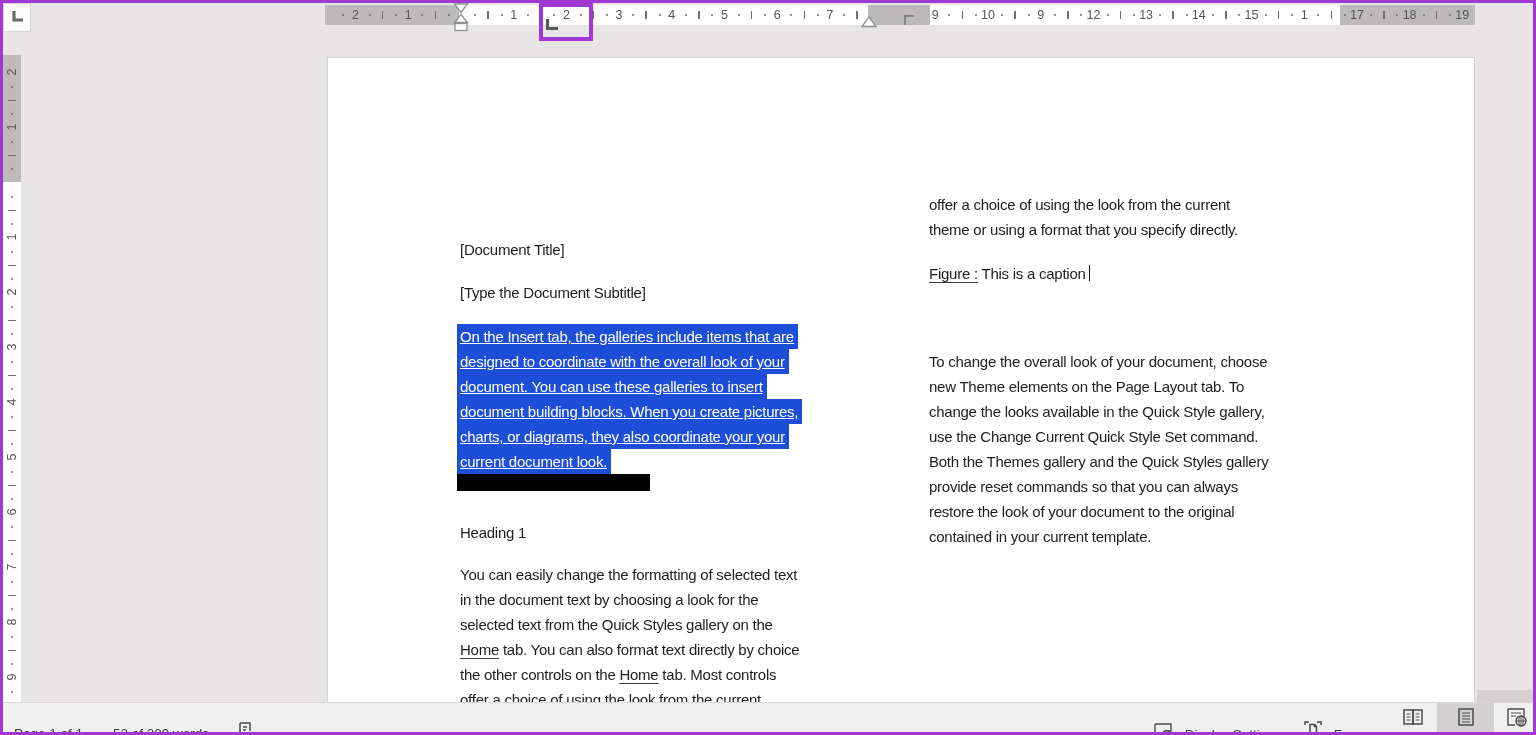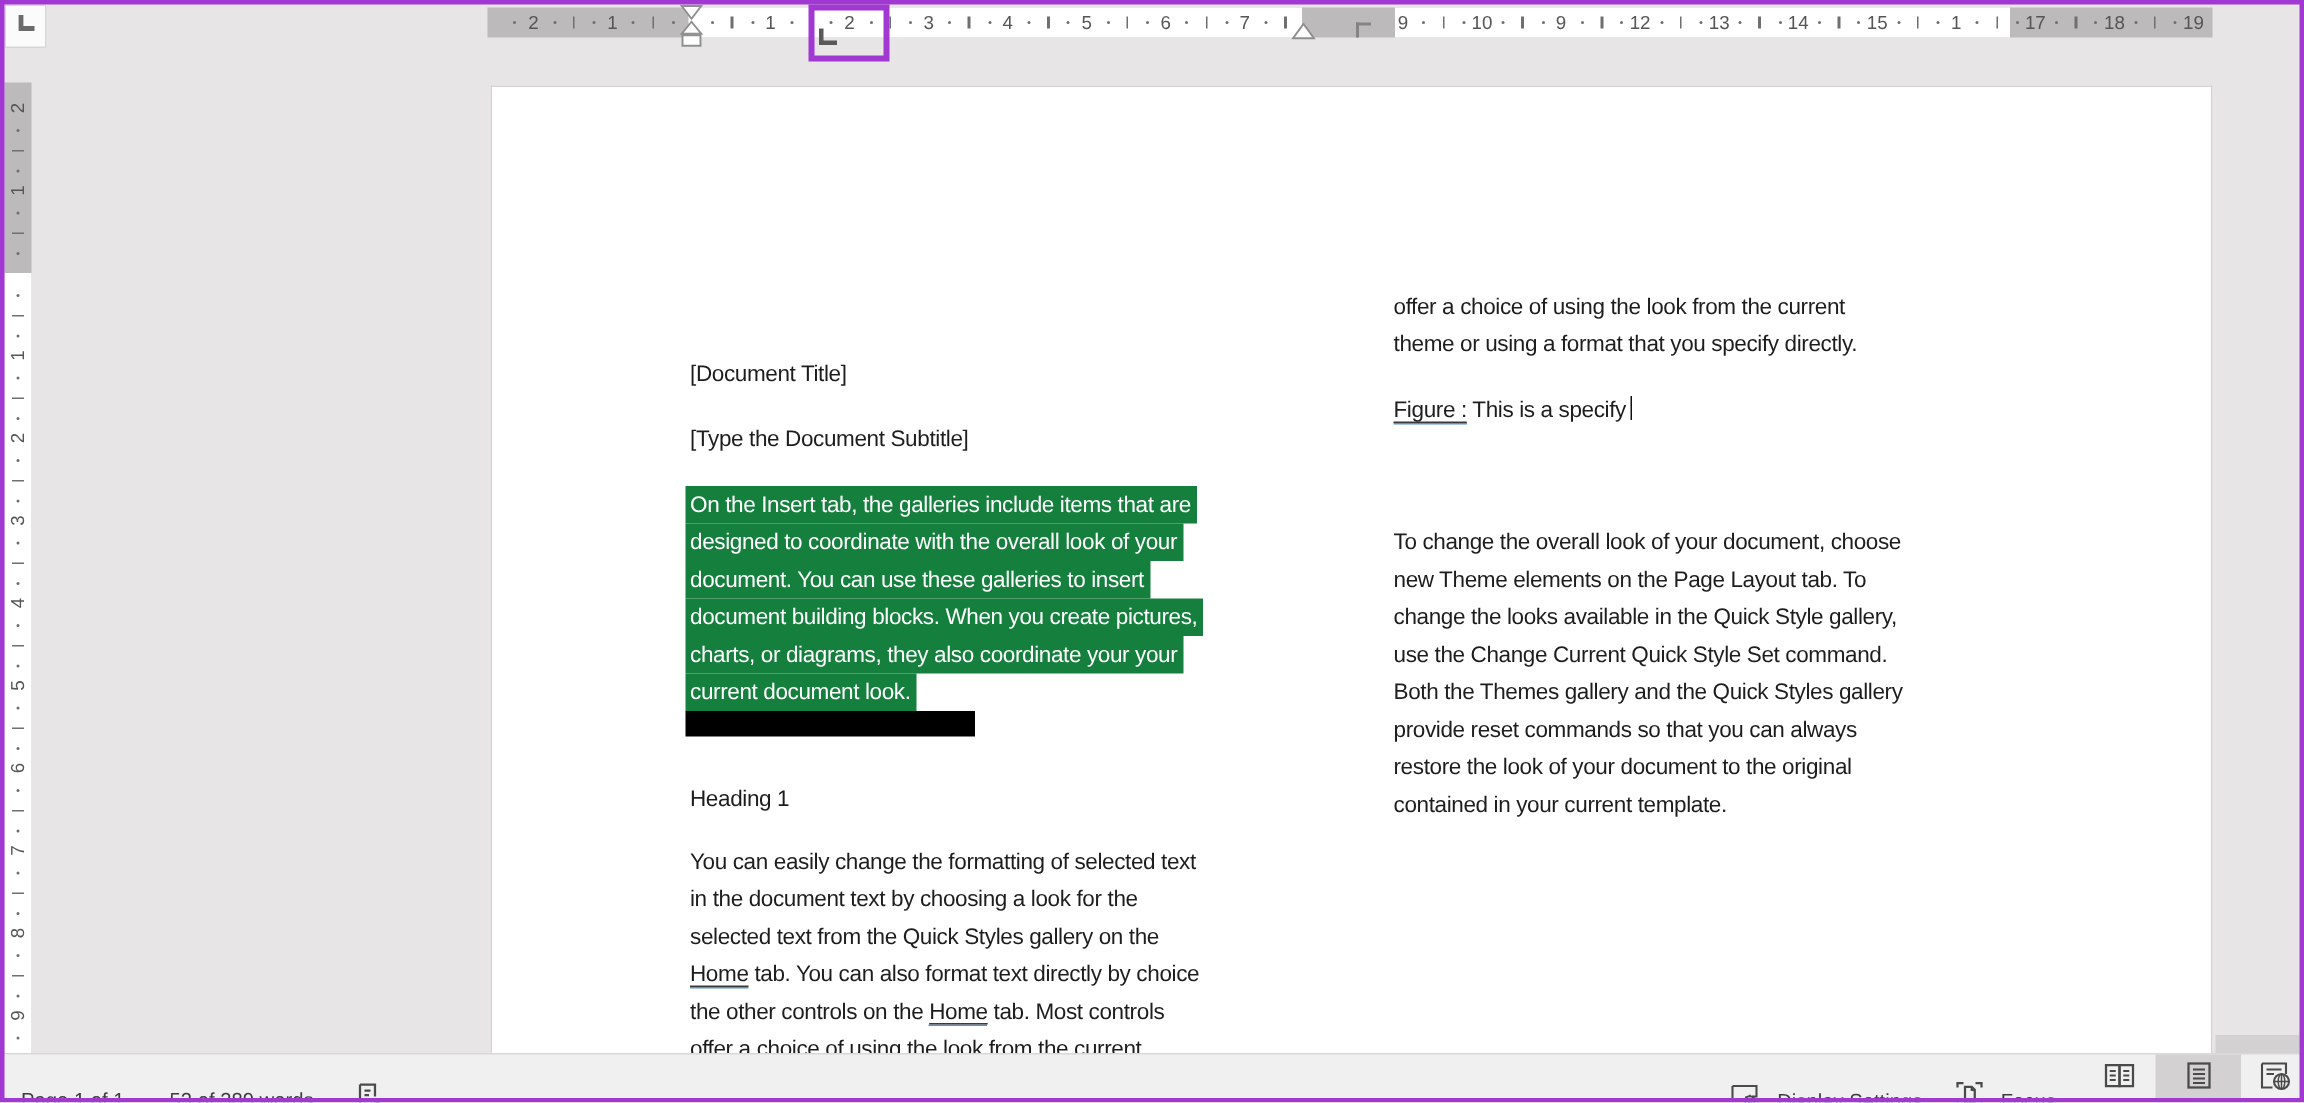--- a/index.html
+++ b/index.html
@@ -37,22 +37,22 @@
   .page{position:absolute;left:327px;top:57px;width:1148px;height:645px;background:#ffffff;
         border:1px solid #d6d2d2;border-bottom:none;box-sizing:border-box;overflow:hidden;z-index:2;}
   .doccol{position:absolute;top:0;width:418px;}
   .col1{left:132px;}
   .col2{left:601px;}
   .docline{position:absolute;left:0;width:100%;height:25px;line-height:25px;font-size:15px;
            letter-spacing:-0.25px;color:#1d1d1d;white-space:nowrap;}
   .dlink{text-decoration:underline;text-decoration-thickness:1px;text-underline-offset:3px;
          text-decoration-color:#3a3a3a;border-bottom:1.5px solid #5a8fd0;padding-bottom:0px;}
   .selline{height:25px;white-space:nowrap;}
-  .selline > span{display:inline-block;background:#15803d;color:#fff;line-height:25px;padding:0 4px 0 3px;
-                  font-size:15px;letter-spacing:-0.25px;white-space:nowrap;}
+  .selline > span{display:inline-block;background:#1d4ed8;color:#fff;line-height:25px;padding:0 4px 0 3px;
+                  font-size:15px;letter-spacing:-0.25px;white-space:nowrap;text-decoration:underline;}
   .selstrip{width:193px;height:17px;background:#000;}
   .caret{display:inline-block;width:1.5px;height:16px;background:#111;vertical-align:-2px;margin-left:3px;}
 
   
   .statusbar{position:absolute;left:0;bottom:3px;width:1536px;height:30px;background:#f1f0f0;
              border-top:1px solid #dad7d7;box-sizing:border-box;z-index:50;
              font-size:13.5px;color:#3d3d3d;}
   .sb-item{position:absolute;top:16px;height:30px;line-height:29px;white-space:nowrap;}
   .sb-icon{display:inline-block;vertical-align:middle;margin-right:6px;}
   .sb-viewbtn{position:absolute;top:0;height:30px;display:flex;align-items:center;justify-content:center;}
@@ -246,21 +246,21 @@
           <div class="docline" style="top: 604px;"><span>the other controls on the </span><span class="dlink">Home</span><span> tab. Most controls</span></div>
           <div class="docline" style="top: 629px;"><span>offer a choice of using the look from the current</span></div>
         </div>
     </div>
     <div class="doccol col2">
       <div id="col2-para1">
           <div class="docline" style="top: 134px;"><span>offer a choice of using the look from the current</span></div>
           <div class="docline" style="top: 159px;"><span>theme or using a format that you specify directly.</span></div>
         </div>
       <div class="docline" style="top:203px;">
-        <span class="dlink">Figure :</span><span> This is a specify</span><span class="caret"></span>
+        <span class="dlink">Figure :</span><span> This is a caption</span><span class="caret"></span>
       </div>
       <div id="col2-para2">
           <div class="docline" style="top: 291px;"><span>To change the overall look of your document, choose</span></div>
           <div class="docline" style="top: 316px;"><span>new Theme elements on the Page Layout tab. To</span></div>
           <div class="docline" style="top: 341px;"><span>change the looks available in the Quick Style gallery,</span></div>
           <div class="docline" style="top: 366px;"><span>use the Change Current Quick Style Set command.</span></div>
           <div class="docline" style="top: 391px;"><span>Both the Themes gallery and the Quick Styles gallery</span></div>
           <div class="docline" style="top: 416px;"><span>provide reset commands so that you can always</span></div>
           <div class="docline" style="top: 441px;"><span>restore the look of your document to the original</span></div>
           <div class="docline" style="top: 466px;"><span>contained in your current template.</span></div>

